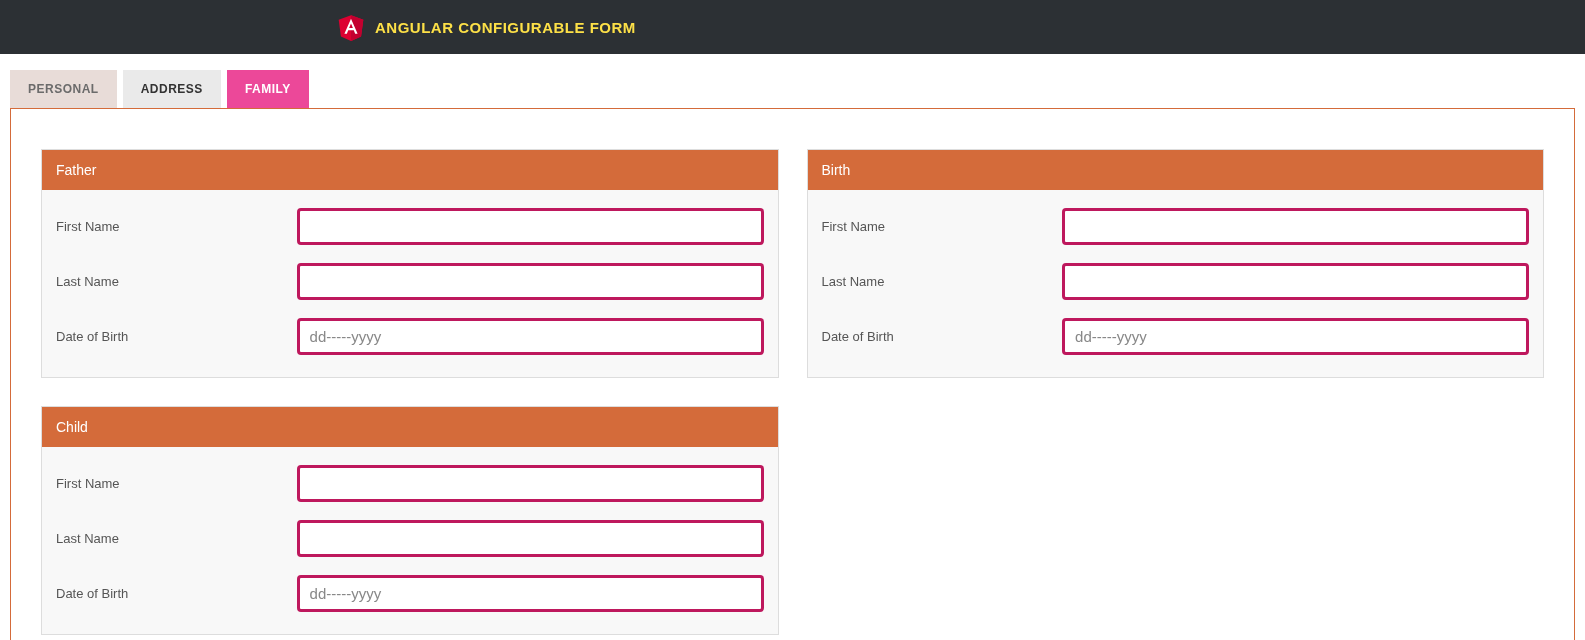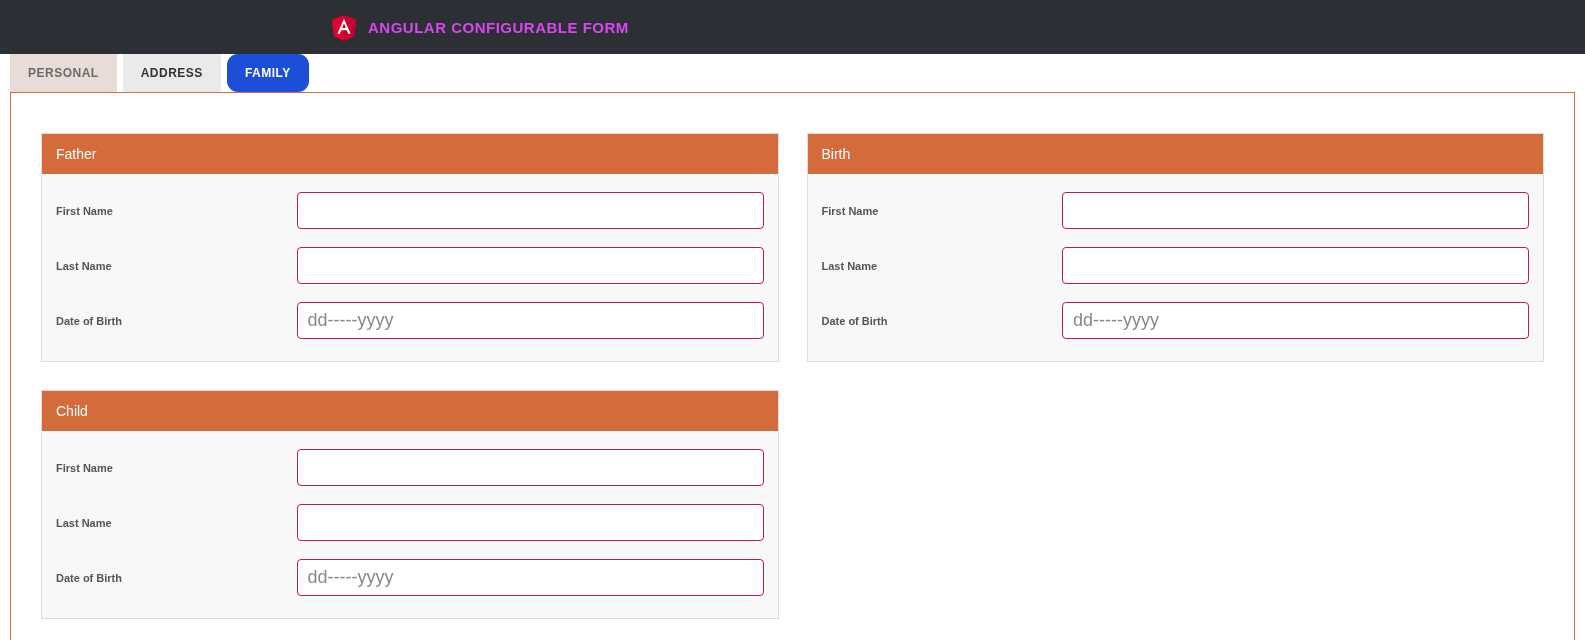--- a/index.html
+++ b/index.html
@@ -8,22 +8,22 @@
       box-sizing: border-box;
     }
     body {
       font-family: "Segoe UI", Arial, sans-serif;
       font-size: 14px;
       color: #333;
       background: #fff;
     }
     .header {
       background: #2c3034;
-      color: #d946ef;
-      padding: 12px 0;
+      color: #fde047;
+      padding: 12px 7px;
       display: flex;
       align-items: center;
     }
     .header-inner {
       display: flex;
       align-items: center;
       margin-left: 330px;
     }
     .angular-logo {
       width: 28px;
@@ -31,21 +31,21 @@
       margin-right: 10px;
     }
     .header-title {
       font-size: 15px;
       font-weight: 700;
       letter-spacing: 0.5px;
     }
     .tabs {
       display: flex;
       padding-left: 10px;
-      margin-top: 0;
+      margin-top: 16px;
     }
     .tab {
       padding: 12px 18px;
       font-size: 12px;
       font-weight: 600;
       letter-spacing: 0.5px;
       color: #444;
       background: #f5f5f5;
       cursor: pointer;
       border: none;
@@ -53,23 +53,22 @@
     }
     .tab.inactive1 {
       background: #e8dcd8;
       color: #6b6b6b;
     }
     .tab.inactive2 {
       background: #eaeaea;
       color: #333;
     }
     .tab.active {
-      background: #1d4ed8;
+      background: #ec4899;
       color: #fff;
-      border-radius: 11px;
     }
     .content-frame {
       border: 1px solid #d46b3a;
       margin: 0 10px 10px 10px;
       padding: 40px 30px 30px 30px;
     }
     .cards-grid {
       display: grid;
       grid-template-columns: 1fr 1fr;
       gap: 28px;
@@ -92,29 +91,28 @@
       align-items: center;
       margin-bottom: 18px;
     }
     .form-row:last-child {
       margin-bottom: 0;
       justify-content: center;
     }
     .form-label {
       width: 34%;
       color: #555;
-      font-size: 11px;
-      font-weight: bold;
+      font-size: 13px;
     }
     .form-input {
       flex: 1;
       padding: 7px 10px;
-      border: 1px solid #be185d;
+      border: 3px solid #be185d;
       border-radius: 4px;
-      font-size: 18px;
+      font-size: 15px;
       color: #555;
       background: #fff;
     }
     .form-input::placeholder {
       color: #888;
     }
   </style>
 </head>
 <body>
 

